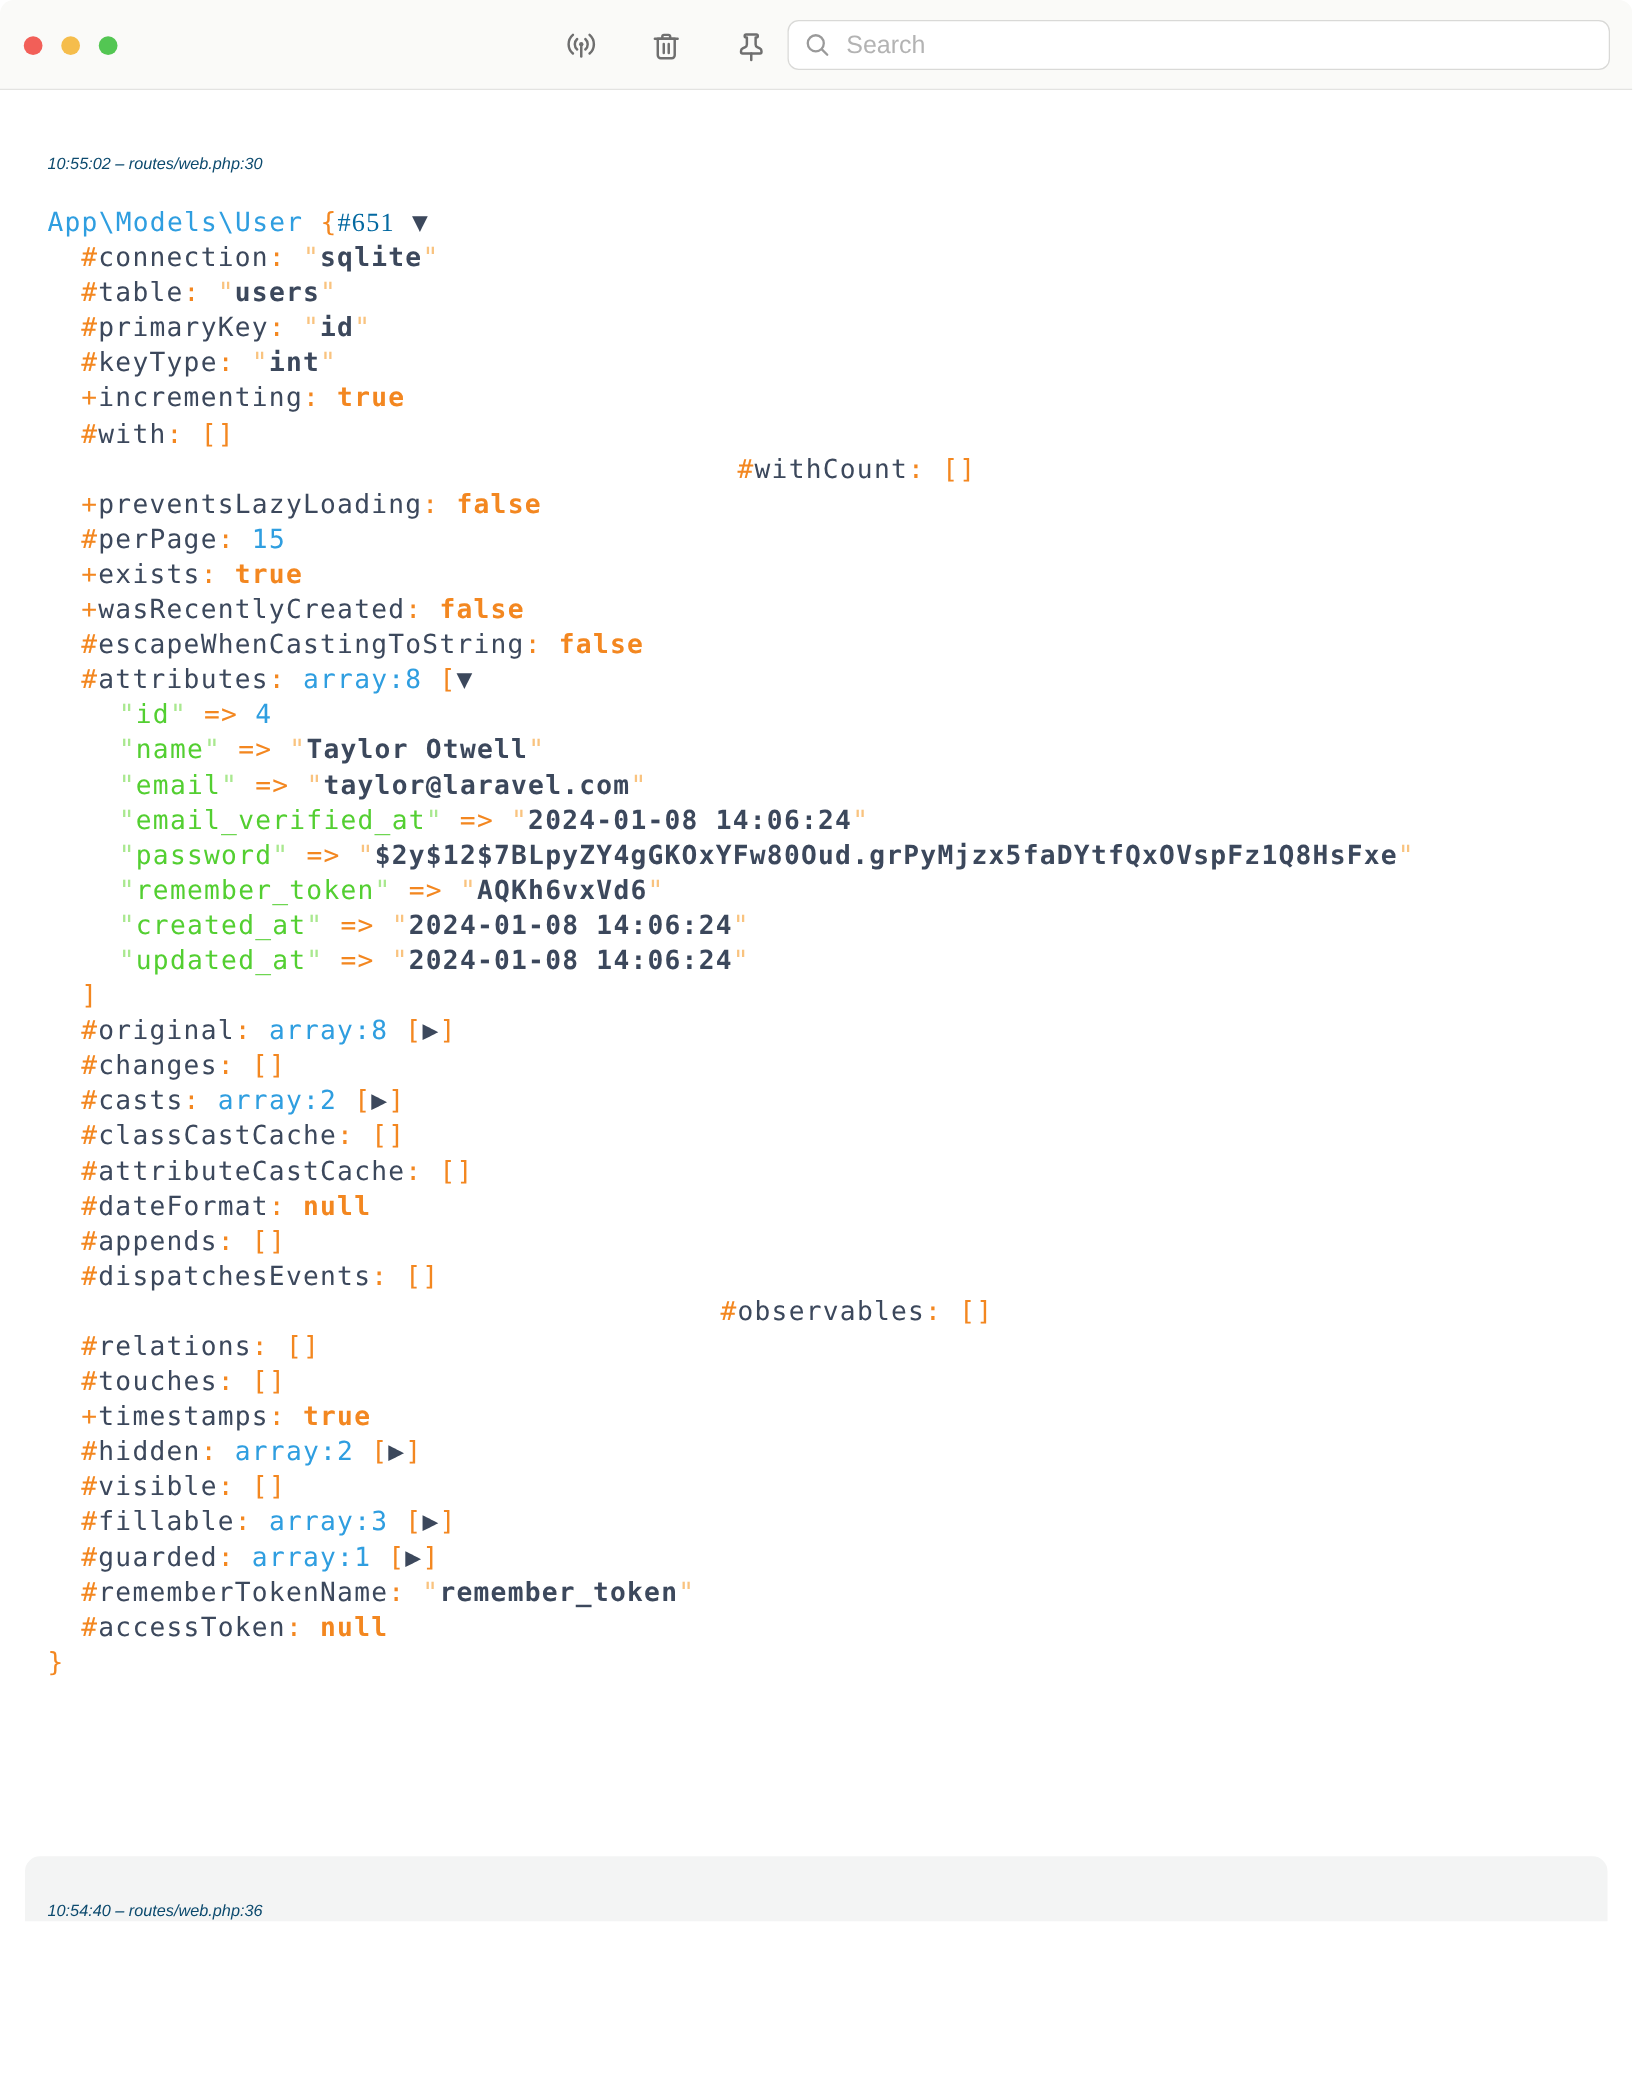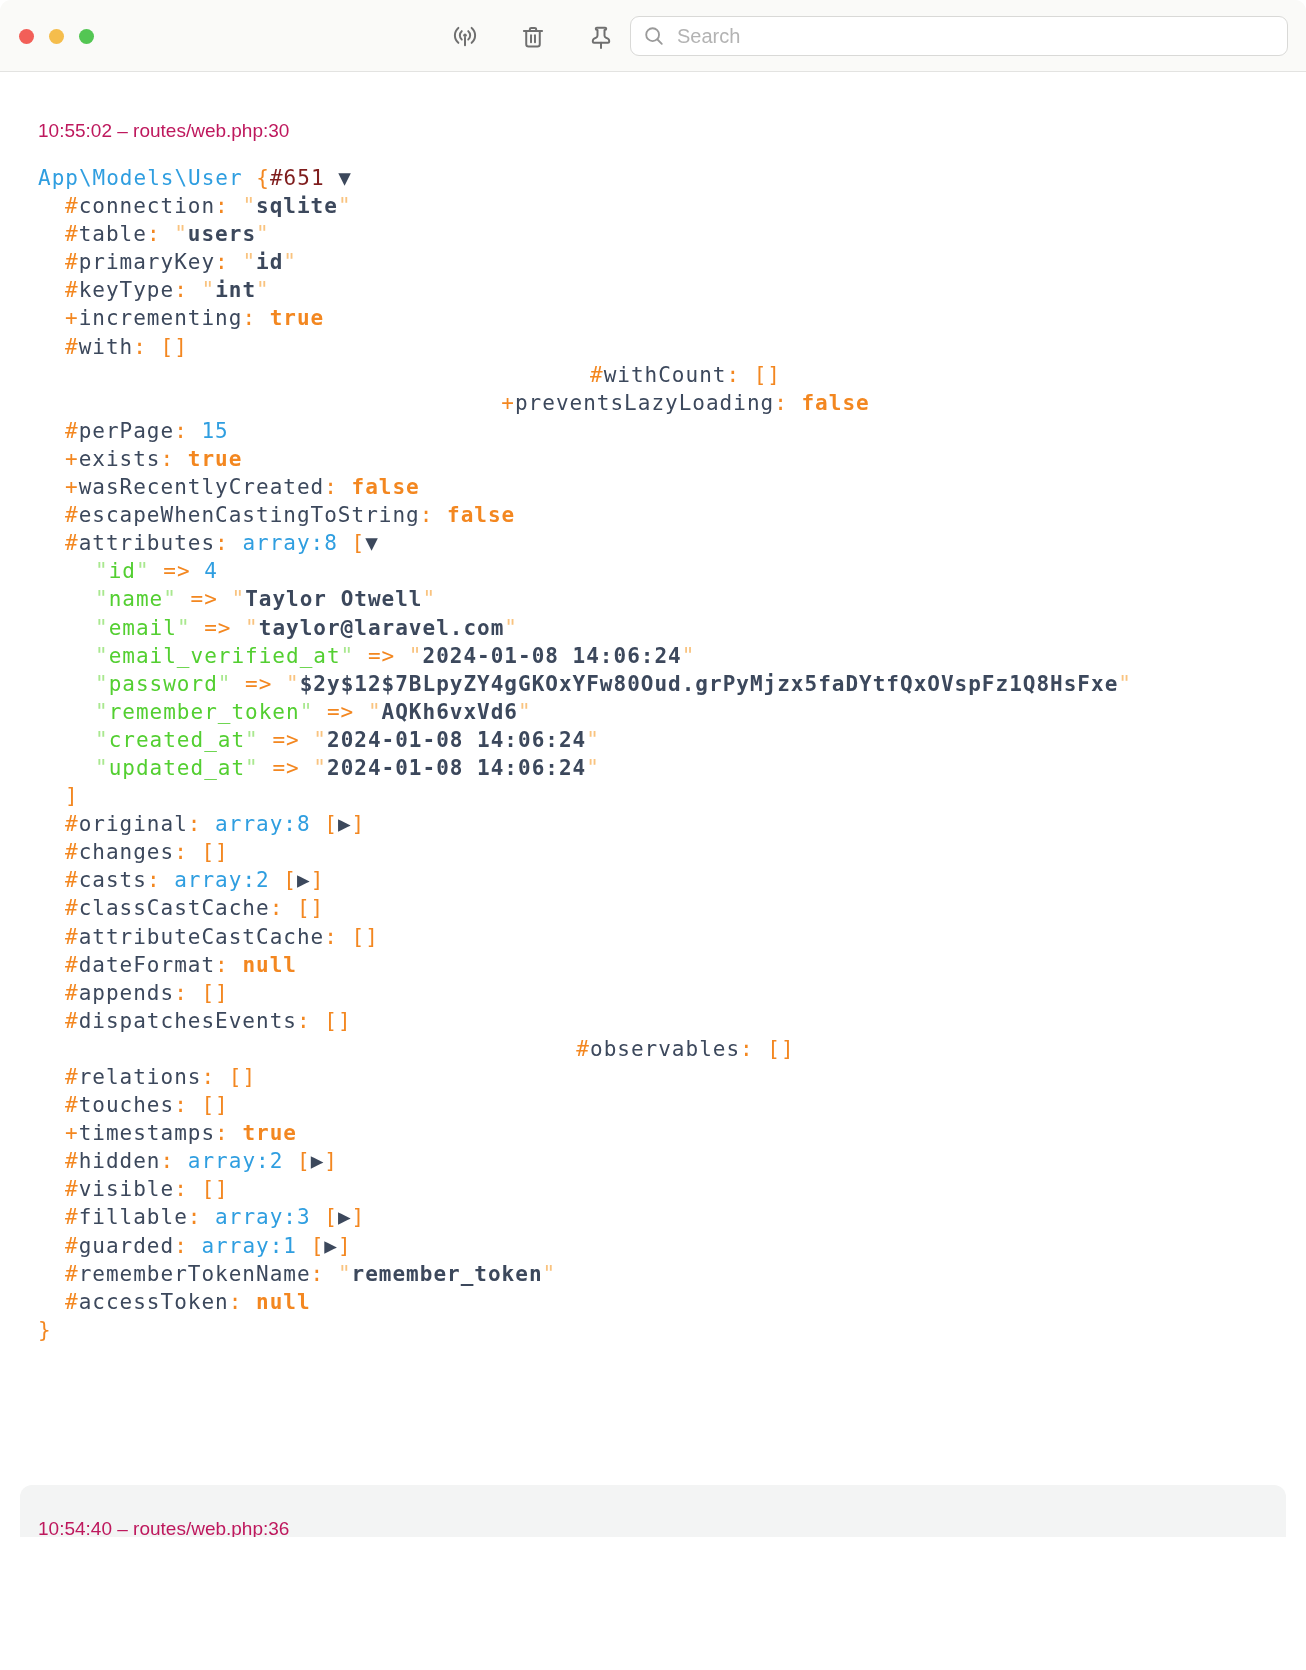--- a/index.html
+++ b/index.html
@@ -15,36 +15,36 @@
   .light.green{background:#53c653;}
   .toolbar{position:absolute;top:22px;left:450px;display:flex;gap:38px;align-items:center;}
   .tb{background:none;border:none;padding:0;cursor:pointer;width:30px;height:30px;display:flex;align-items:center;justify-content:center;}
   .tb svg{stroke:#6f6f6f;fill:none;stroke-width:1.7;stroke-linecap:round;stroke-linejoin:round;}
   .search{position:absolute;left:630px;top:16px;width:658px;height:40px;box-sizing:border-box;background:#ffffff;border:1px solid #d9d9d7;border-radius:9px;display:flex;align-items:center;padding:0 12px;}
   .search svg{stroke:#9a9a9a;fill:none;stroke-width:2;stroke-linecap:round;flex:0 0 auto;}
   .search input{flex:1;border:none;outline:none;background:transparent;margin-left:10px;font-family:"Liberation Sans",sans-serif;font-size:20px;color:#444444;}
   .search input::placeholder{color:#b3b3b3;}
 
   
-  .meta{font-size:19px;line-height:20px;color:#be185d;}
+  .meta{font-size:13px;line-height:20px;color:#0c4a6e;font-style:italic;}
   .dump{font-family:"DejaVu Sans Mono",monospace;font-size:21px;line-height:28.1px;letter-spacing:1px;color:#3c485c;}
   .dump .line{white-space:pre;}
   .entry1{padding:49px 0 0 38px;}
   .entry1 .dump{margin-top:23px;}
   .entry2{margin:141px 20px 0 20px;background:#f3f4f4;border-radius:12px;padding:34px 20px 32px 18px;box-sizing:border-box;}
   .entry2 .dump{margin-top:18px;}
 
   
   .tk-op{color:#f38720;}
   .tk-const{color:#f38720;font-weight:bold;}
   .tk-cls{color:#2f9ee0;}
   .tk-arr{color:#2f9ee0;}
   .tk-num{color:#2f9ee0;font-weight:normal;}
   .tk-prop{color:#3c485c;}
-  .tk-ref{color:#7f1d1d;}
+  .tk-ref{color:#0369a1;font-family:Liberation Serif, serif;}
   .tk-tog{color:#3c485c;cursor:pointer;}
   .tk-str{color:#3c485c;font-weight:bold;}
   .tk-q{color:#f9c37f;}
   .tk-kq{color:#a9e88f;}
   .tk-key{color:#53cf31;}
 </style>
 </head>
 <body>
 
 <div class="window">
@@ -99,21 +99,21 @@
       <div class="meta">10:55:02 – routes/web.php:30</div>
       <div class="dump">
           <div class="line" style="padding-left: 0px;"><span class="tk-cls">App\Models\User</span><span class="tk-prop"> </span><span class="tk-op">{</span><span class="tk-ref">#651</span><span class="tk-tog"> ▼</span></div>
           <div class="line" style="padding-left: 27px;"><span class="tk-op">#</span><span class="tk-prop">connection</span><span class="tk-op">: </span><span class="tk-q">"</span><span class="tk-str">sqlite</span><span class="tk-q">"</span></div>
           <div class="line" style="padding-left: 27px;"><span class="tk-op">#</span><span class="tk-prop">table</span><span class="tk-op">: </span><span class="tk-q">"</span><span class="tk-str">users</span><span class="tk-q">"</span></div>
           <div class="line" style="padding-left: 27px;"><span class="tk-op">#</span><span class="tk-prop">primaryKey</span><span class="tk-op">: </span><span class="tk-q">"</span><span class="tk-str">id</span><span class="tk-q">"</span></div>
           <div class="line" style="padding-left: 27px;"><span class="tk-op">#</span><span class="tk-prop">keyType</span><span class="tk-op">: </span><span class="tk-q">"</span><span class="tk-str">int</span><span class="tk-q">"</span></div>
           <div class="line" style="padding-left: 27px;"><span class="tk-op">+</span><span class="tk-prop">incrementing</span><span class="tk-op">: </span><span class="tk-const">true</span></div>
           <div class="line" style="padding-left: 27px;"><span class="tk-op">#</span><span class="tk-prop">with</span><span class="tk-op">: []</span></div>
           <div class="line" style="padding-left: 27px; text-align: center;"><span class="tk-op">#</span><span class="tk-prop">withCount</span><span class="tk-op">: []</span></div>
-          <div class="line" style="padding-left: 27px; text-align: center;"><span class="tk-op">+</span><span class="tk-prop">preventsLazyLoading</span><span class="tk-op">: </span><span class="tk-const">false</span></div>
+          <div class="line" style="padding-left: 27px;"><span class="tk-op">+</span><span class="tk-prop">preventsLazyLoading</span><span class="tk-op">: </span><span class="tk-const">false</span></div>
           <div class="line" style="padding-left: 27px;"><span class="tk-op">#</span><span class="tk-prop">perPage</span><span class="tk-op">: </span><span class="tk-num">15</span></div>
           <div class="line" style="padding-left: 27px;"><span class="tk-op">+</span><span class="tk-prop">exists</span><span class="tk-op">: </span><span class="tk-const">true</span></div>
           <div class="line" style="padding-left: 27px;"><span class="tk-op">+</span><span class="tk-prop">wasRecentlyCreated</span><span class="tk-op">: </span><span class="tk-const">false</span></div>
           <div class="line" style="padding-left: 27px;"><span class="tk-op">#</span><span class="tk-prop">escapeWhenCastingToString</span><span class="tk-op">: </span><span class="tk-const">false</span></div>
           <div class="line" style="padding-left: 27px;"><span class="tk-op">#</span><span class="tk-prop">attributes</span><span class="tk-op">: </span><span class="tk-arr">array:8</span><span class="tk-op"> [</span><span class="tk-tog">▼</span></div>
           <div class="line" style="padding-left: 57px;"><span class="tk-kq">"</span><span class="tk-key">id</span><span class="tk-kq">"</span><span class="tk-op"> =&gt; </span><span class="tk-num">4</span></div>
           <div class="line" style="padding-left: 57px;"><span class="tk-kq">"</span><span class="tk-key">name</span><span class="tk-kq">"</span><span class="tk-op"> =&gt; </span><span class="tk-q">"</span><span class="tk-str">Taylor Otwell</span><span class="tk-q">"</span></div>
           <div class="line" style="padding-left: 57px;"><span class="tk-kq">"</span><span class="tk-key">email</span><span class="tk-kq">"</span><span class="tk-op"> =&gt; </span><span class="tk-q">"</span><span class="tk-str">taylor@laravel.com</span><span class="tk-q">"</span></div>
           <div class="line" style="padding-left: 57px;"><span class="tk-kq">"</span><span class="tk-key">email_verified_at</span><span class="tk-kq">"</span><span class="tk-op"> =&gt; </span><span class="tk-q">"</span><span class="tk-str">2024-01-08 14:06:24</span><span class="tk-q">"</span></div>
           <div class="line" style="padding-left: 57px;"><span class="tk-kq">"</span><span class="tk-key">password</span><span class="tk-kq">"</span><span class="tk-op"> =&gt; </span><span class="tk-q">"</span><span class="tk-str">$2y$12$7BLpyZY4gGKOxYFw80Oud.grPyMjzx5faDYtfQxOVspFz1Q8HsFxe</span><span class="tk-q">"</span></div>

